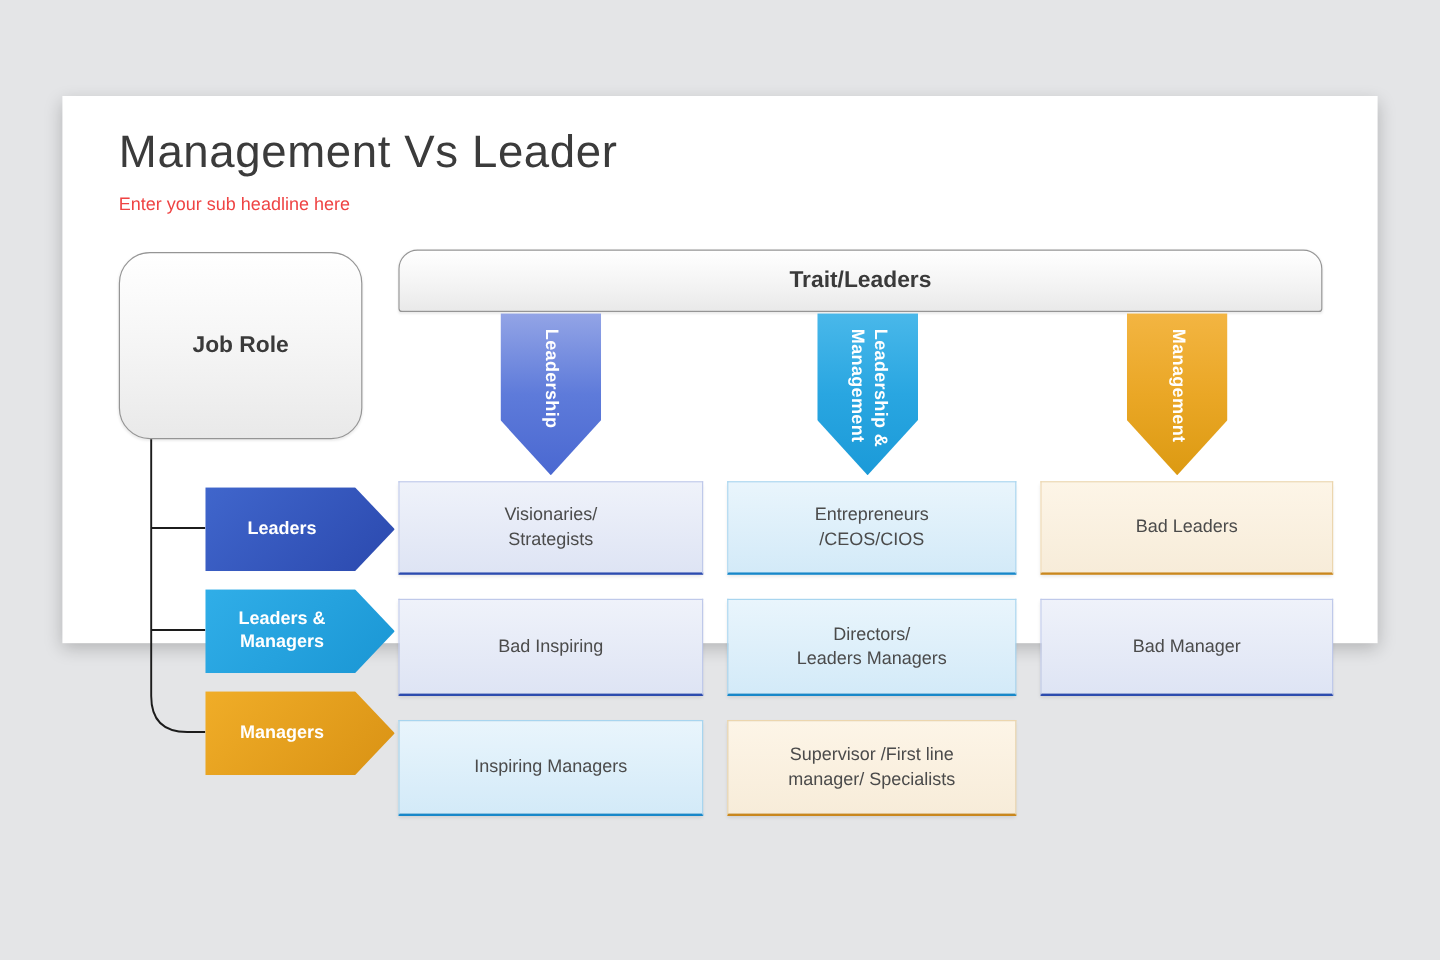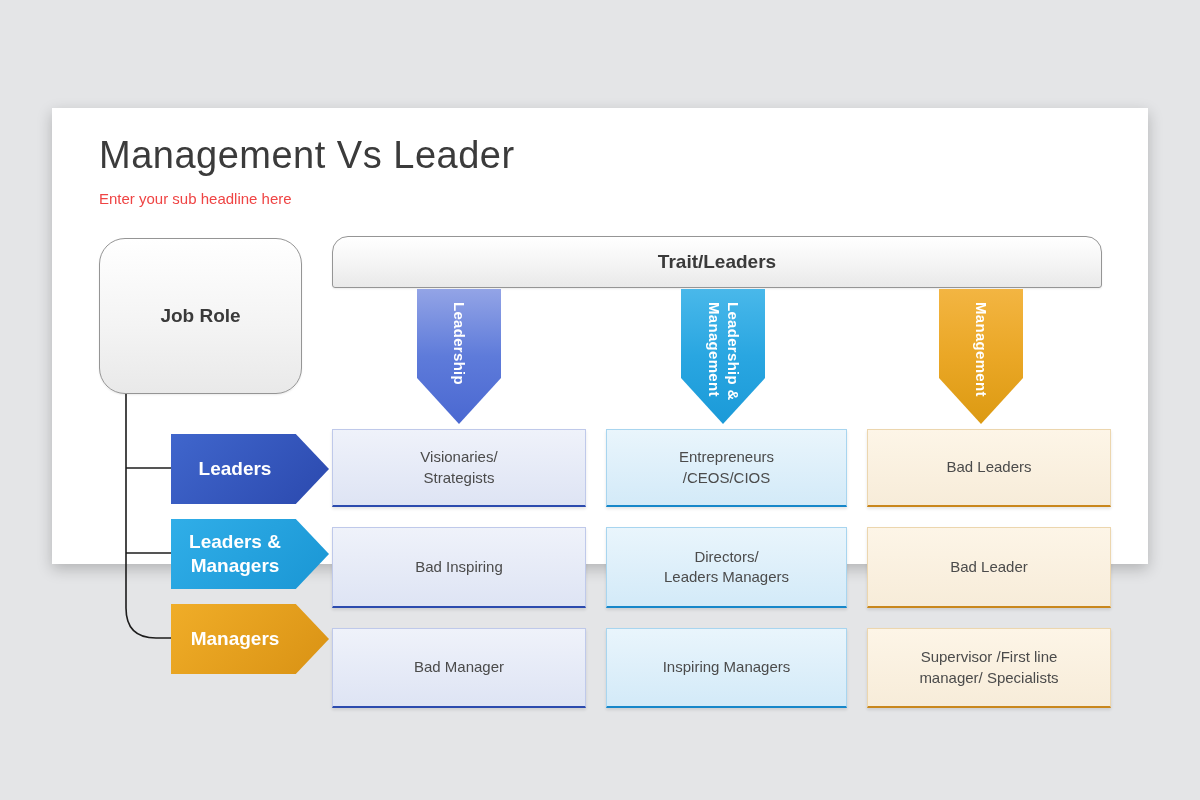--- a/index.html
+++ b/index.html
@@ -5,21 +5,21 @@
   * { margin: 0; padding: 0; box-sizing: border-box; }
   html, body { width: 1200px; height: 800px; }
   body {
     background: #e4e5e7;
     font-family: "Liberation Sans", sans-serif;
     position: relative;
     overflow: hidden;
   }
   .slide {
     position: absolute;
-    left: 52px; top: 108px;
+    left: 52px; top: 80px;
     width: 1096px; height: 456px;
     background: #ffffff;
     box-shadow: 0 5px 14px rgba(0,0,0,0.22);
   }
   .title {
     position: absolute;
     left: 47px; top: 26px;
     font-size: 38px;
     font-weight: 500;
     color: #3b3b3b;
@@ -90,21 +90,21 @@
     width: 158px; height: 70px;
     clip-path: polygon(0 0, 79% 0, 100% 50%, 79% 100%, 0 100%);
     display: flex;
     align-items: center;
     justify-content: center;
     padding-right: 30px;
   }
   .harrow span {
     color: #ffffff;
     font-weight: 700;
-    font-size: 19px;
+    font-size: 15px;
     line-height: 1.25;
     text-align: center;
     white-space: pre-line;
   }
   .harrow-1 { top: 326px; background: linear-gradient(135deg, #4066cc 0%, #2b49ae 100%); }
   .harrow-2 { top: 411px; background: linear-gradient(135deg, #30aee8 0%, #1a96d4 100%); }
   .harrow-3 { top: 496px; background: linear-gradient(135deg, #f0ad28 0%, #d99214 100%); }
   
   .grid {
     position: absolute;
@@ -189,20 +189,19 @@
 
   <div class="grid">
     <div class="cell cell-c1">Visionaries/
 Strategists</div>
     <div class="cell cell-c2">Entrepreneurs
 /CEOS/CIOS</div>
     <div class="cell cell-c3">Bad Leaders</div>
     <div class="cell cell-c1">Bad Inspiring</div>
     <div class="cell cell-c2">Directors/
 Leaders Managers</div>
-    <div class="cell cell-c3">Bad Leader</div>
     <div class="cell cell-c1">Bad Manager</div>
     <div class="cell cell-c2">Inspiring Managers</div>
     <div class="cell cell-c3">Supervisor /First line
 manager/ Specialists</div>
   </div>
 
 </div>
 
 </body></html>

